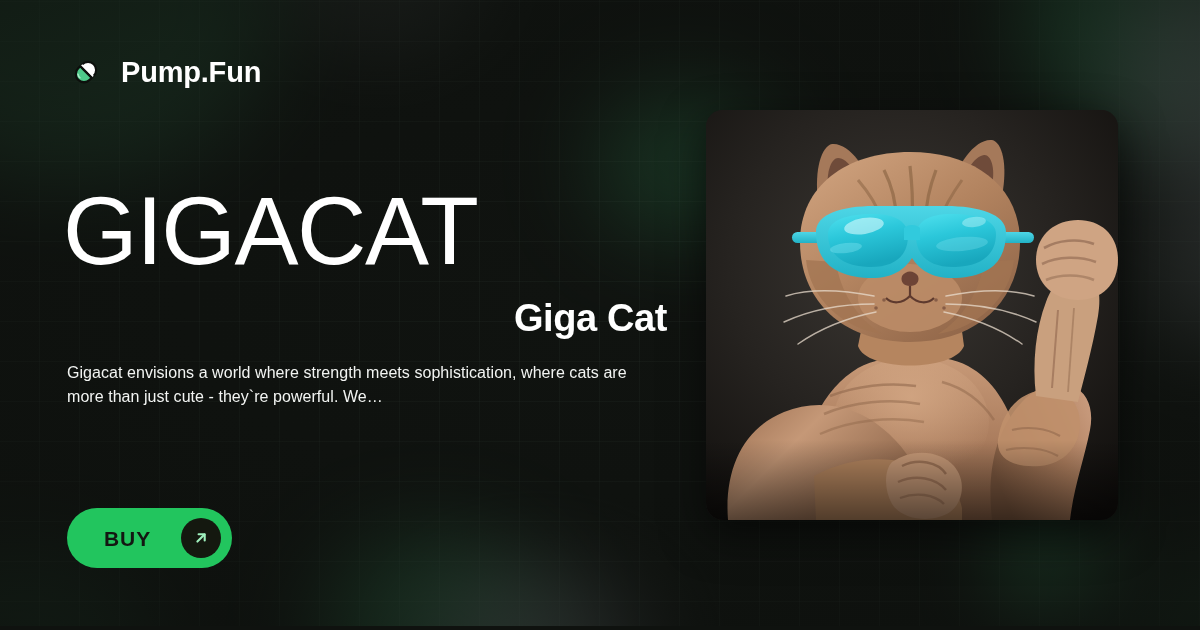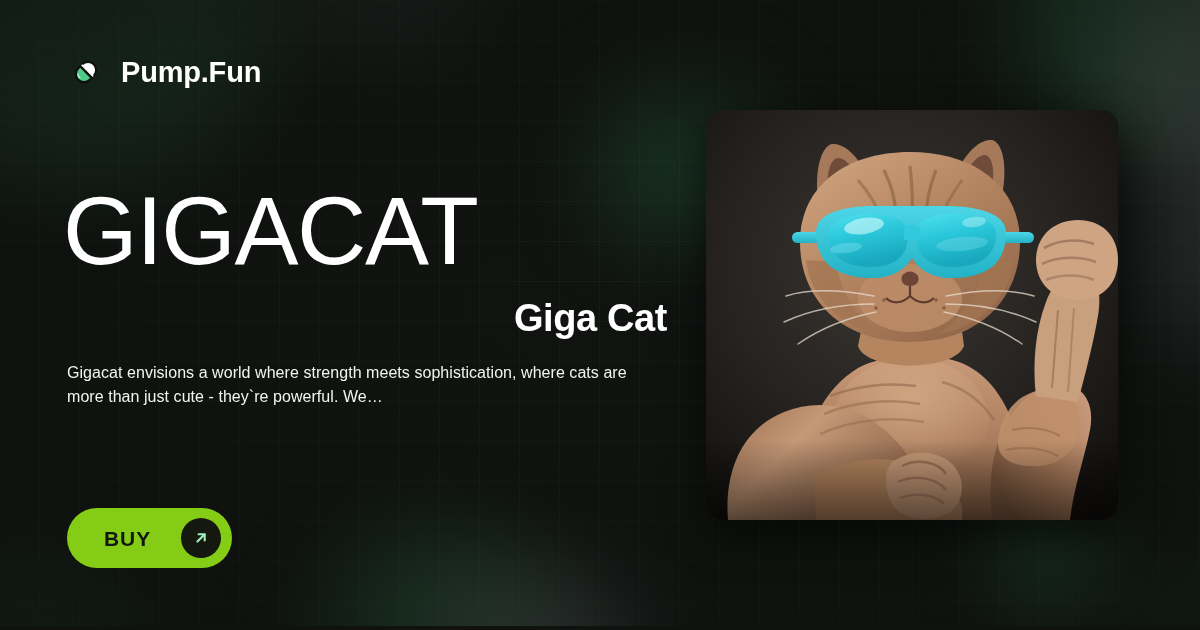--- a/index.html
+++ b/index.html
@@ -82,21 +82,21 @@
     font-size:16px; font-weight:400; color:#f2f4f2;
     line-height:1.52; letter-spacing:.05px;
     max-width:580px;
   }
 
   
   .buy-btn {
     position:absolute; left:67px; top:508px;
     display:flex; align-items:center; gap:30px;
     height:60px; padding:0 11px 0 37px;
-    background:#84cc16; border:none; border-radius:999px;
+    background:#22c55e; border:none; border-radius:999px;
     cursor:pointer; text-decoration:none;
   }
   .buy-label {
     font-size:21px; font-weight:700; color:#131712;
     letter-spacing:.9px; line-height:1;
   }
   .buy-badge {
     width:40px; height:40px; border-radius:50%;
     background:#14180f; display:flex; align-items:center; justify-content:center;
     flex:none;

